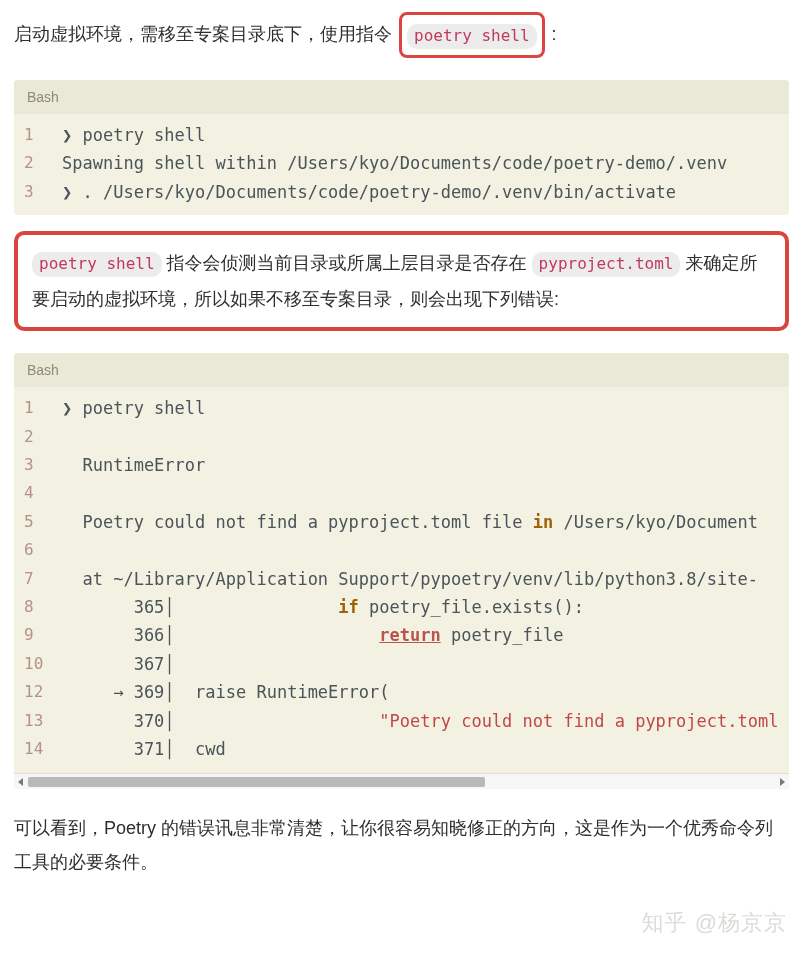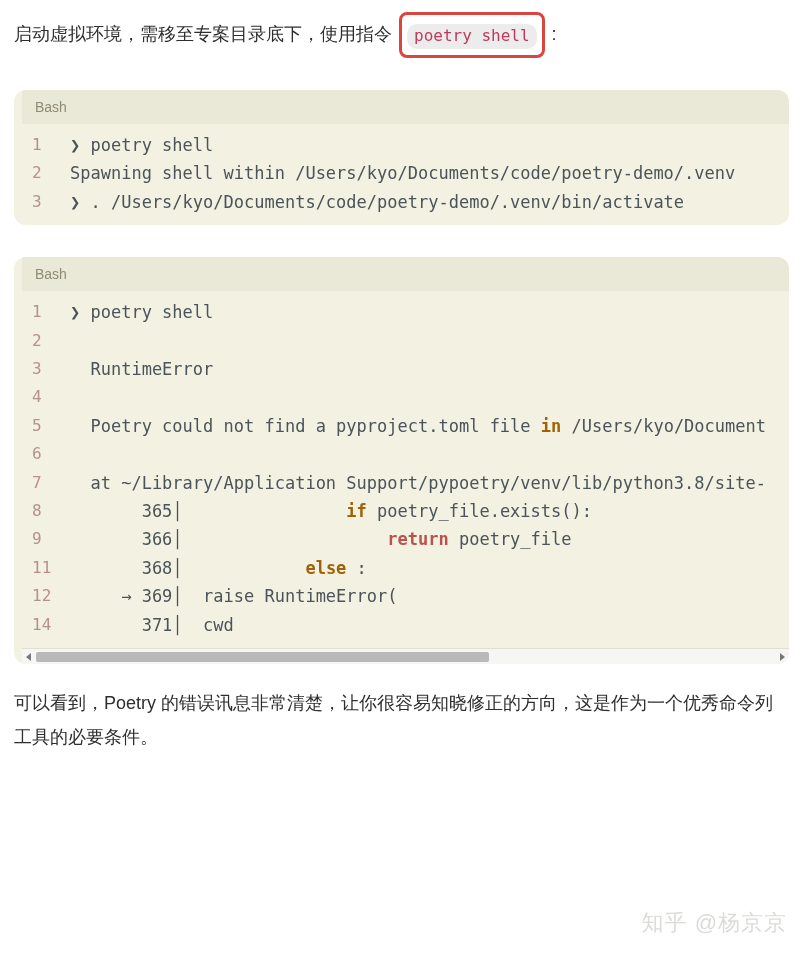--- a/index.html
+++ b/index.html
@@ -25,37 +25,37 @@
   }
 
   
   .note-box {
     border:4px solid #da453e; border-radius:10px;
     padding:10px 14px; margin:16px 0 16px 0;
     font-size:18px; line-height:36px; color:#2e2e2e;
   }
 
   
-  .code-block { background:#f3f1e2; border-radius:12px; margin-top:32px; overflow:hidden;padding-left:8px; }
+  .code-block { background:#f3f1e2; border-radius:4px; margin-top:22px; overflow:hidden; }
   .code-header {
     background:#eae8d6; color:#8f8b75; font-size:14px;
     padding:9px 13px; line-height:16px;
   }
   .code-body { padding:7px 0 9px 0; }
   .code-row { display:flex; line-height:28.4px; min-height:28.4px; }
   .gutter {
     flex:0 0 48px; padding-left:10px; color:#b59189;
     font-family:"DejaVu Sans Mono", monospace; font-size:16px;
   }
   .code-text {
     flex:1 1 auto; overflow:hidden; white-space:pre;
     font-family:"DejaVu Sans Mono", monospace; font-size:17px; color:#4a545a;
   }
   .tk-kb { color:#a16207; font-weight:bold; }
-  .tk-kr { color:#b9544c; font-weight:bold; }
+  .tk-kr { color:#b9544c; font-weight:bold;text-decoration:underline; }
   .tk-str { color:#c24848; }
 
   
   .hscrollbar {
     position:relative; height:16px; background:#f6f6f4;
     border-top:1px solid #e2dfd0;
   }
   .sb-thumb {
     position:absolute; top:3px; left:14px; width:59%; height:10px;
     background:#b9b9b9; border-radius:2px;
@@ -88,20 +88,21 @@
           <span class="gutter">2</span>
           <span class="code-text"><span>Spawning shell within /Users/kyo/Documents/code/poetry-demo/.venv</span></span>
         </div>
         <div class="code-row">
           <span class="gutter">3</span>
           <span class="code-text"><span>❯ . /Users/kyo/Documents/code/poetry-demo/.venv/bin/activate</span></span>
         </div>
       </div>
   </div>
 
+  <div class="note-box"><span class="chip">poetry shell</span><span> 指令会侦测当前目录或所属上层目录是否存在 </span><span class="chip">pyproject.toml</span><span> 来确定所要启动的虚拟环境，所以如果不移至专案目录，则会出现下列错误:</span></div>
 
   <div class="code-block">
     <div class="code-header">Bash</div>
     <div class="code-body">
         <div class="code-row">
           <span class="gutter">1</span>
           <span class="code-text"><span>❯ poetry shell</span></span>
         </div>
         <div class="code-row">
           <span class="gutter">2</span>
@@ -129,26 +130,30 @@
         </div>
         <div class="code-row">
           <span class="gutter">8</span>
           <span class="code-text"><span>       365│                </span><span class="tk-kb">if</span><span> poetry_file.exists():</span></span>
         </div>
         <div class="code-row">
           <span class="gutter">9</span>
           <span class="code-text"><span>       366│                    </span><span class="tk-kr">return</span><span> poetry_file</span></span>
         </div>
         <div class="code-row">
-          <span class="gutter">11</span>
-          <span class="code-text"><span>       368│            </span><span class="tk-kb">else</span><span> :</span></span>
+          <span class="gutter">10</span>
+          <span class="code-text"><span>       367│</span></span>
         </div>
         <div class="code-row">
           <span class="gutter">12</span>
           <span class="code-text"><span>     → 369│  raise RuntimeError(</span></span>
+        </div>
+        <div class="code-row">
+          <span class="gutter">13</span>
+          <span class="code-text"><span>       370│                    </span><span class="tk-str">"Poetry could not find a pyproject.toml</span></span>
         </div>
         <div class="code-row">
           <span class="gutter">14</span>
           <span class="code-text"><span>       371│  cwd</span></span>
         </div>
       </div>
     <div class="hscrollbar">
       <div class="sb-arrow sb-left"></div>
       <div class="sb-thumb"></div>
       <div class="sb-arrow sb-right"></div>

